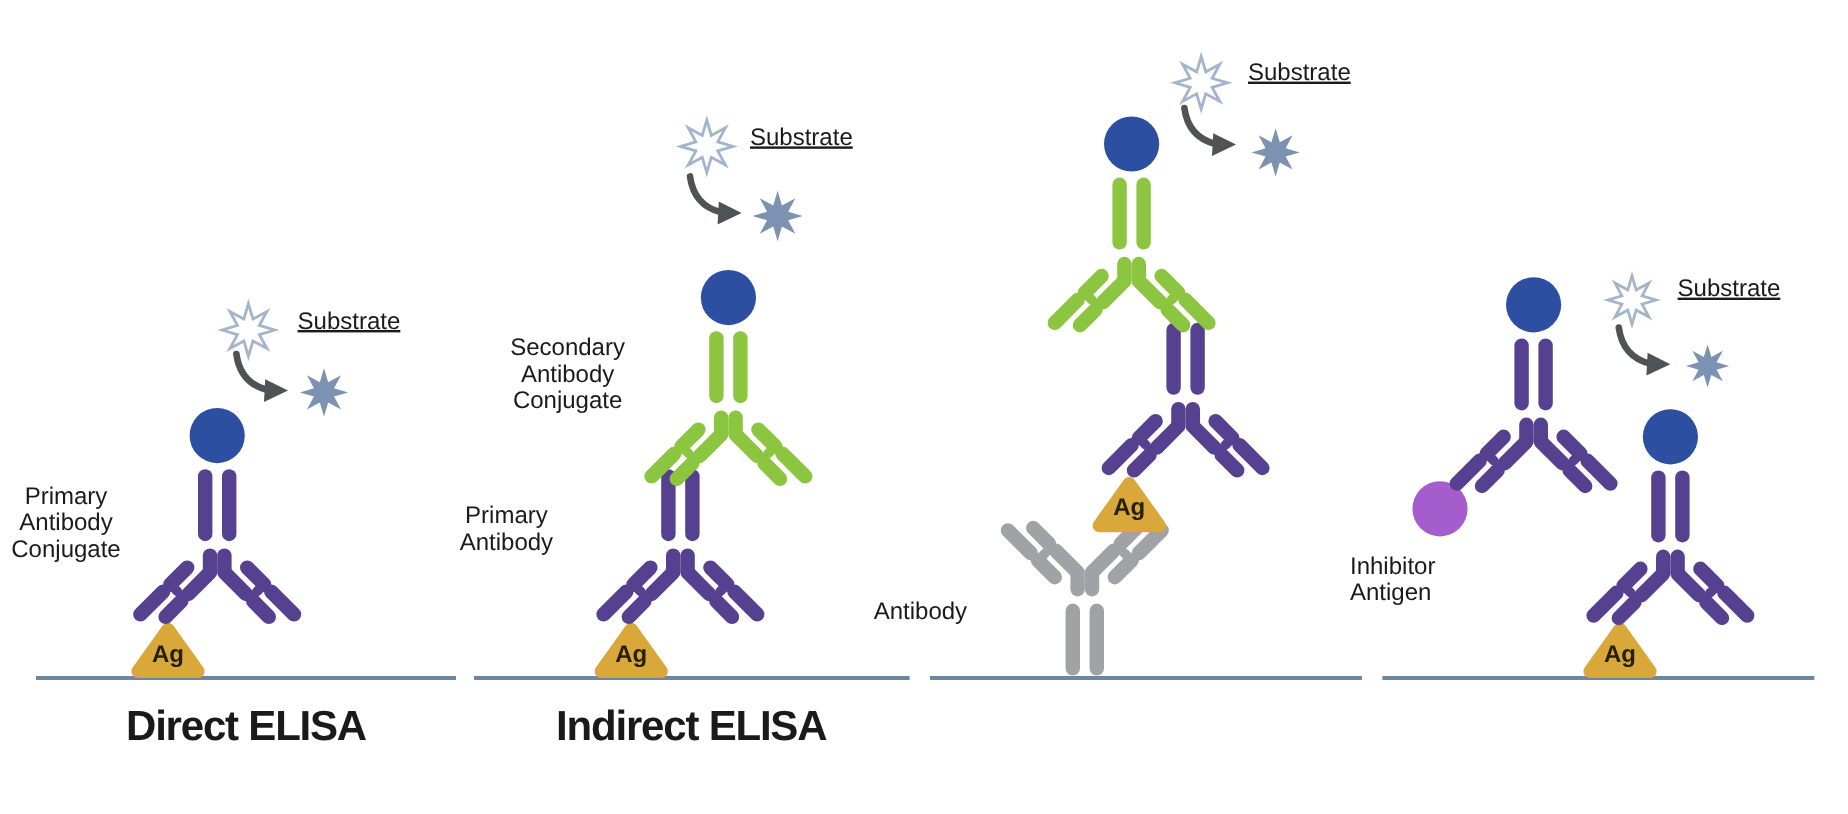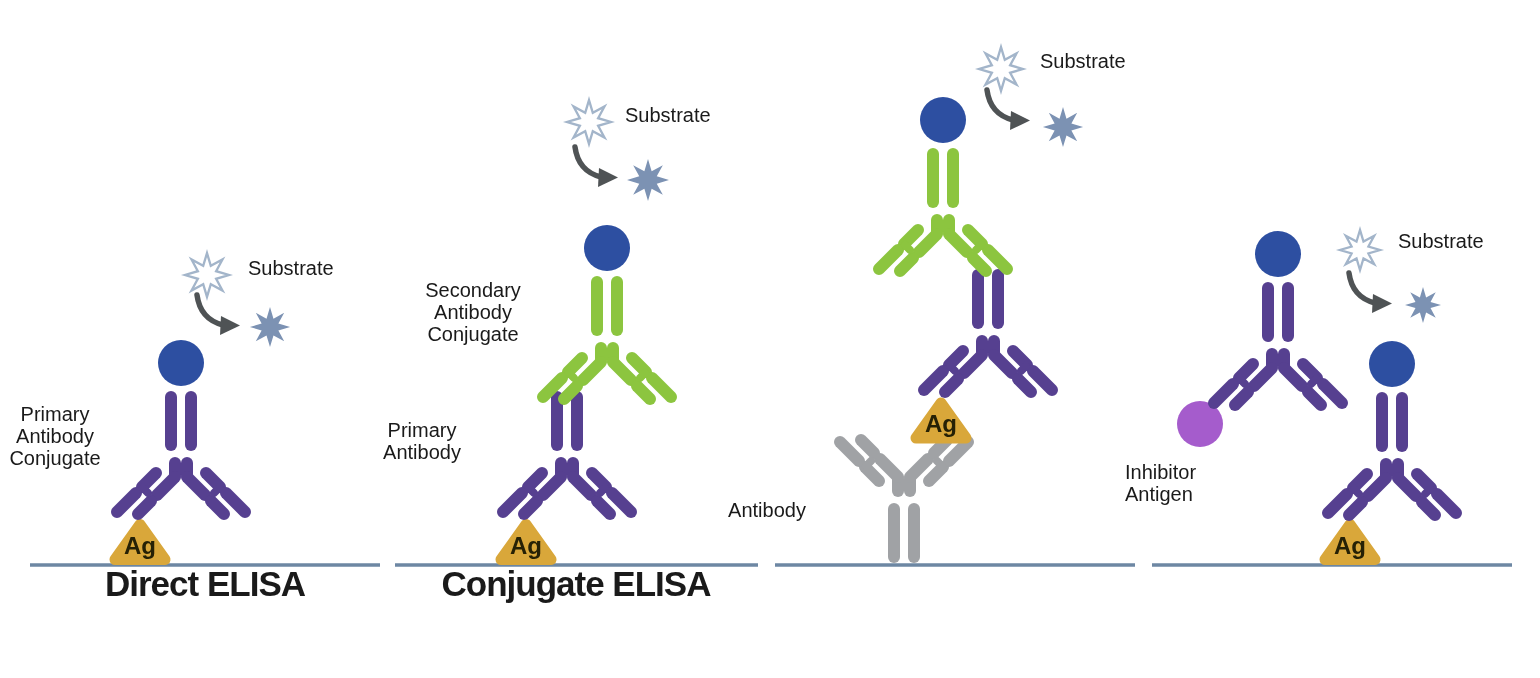--- a/index.html
+++ b/index.html
@@ -9,29 +9,29 @@
   }
   .scene{position:absolute;left:0;top:0;}
   .c-purple{color:var(--purple);}
   .c-green{color:var(--green);}
   .c-gray{color:var(--gray);}
   .txt{position:absolute;color:var(--text);font-size:20px;line-height:22px;}
   .txt .ln{display:block;}
   .right{text-align:center;}
   .center{text-align:left;}
   .title{
-    position:absolute;top:564px;transform:translateX(-50%);
+    position:absolute;top:586px;transform:translateX(-50%);
     font-size:35px;font-weight:700;letter-spacing:-1px;color:var(--text);
     white-space:nowrap;
   }
   .ag-label{
     position:absolute;transform:translate(-50%,-50%);
-    font-size:24px;font-weight:700;color:var(--ag_text);
+    font-size:20px;font-weight:700;color:var(--ag_text);
   }
-  .substrate{position:absolute;white-space:nowrap;}
+  .substrate{position:absolute;white-space:nowrap;text-decoration:underline;}
 </style>
 </head>
 <body>
 
 <div class="canvas">
 
   <svg class="scene" width="1540" height="678" viewBox="0 0 1540 678">
     <defs>
 
       <g id="ab" fill="none" stroke="currentColor" stroke-width="12" stroke-linecap="round">
@@ -126,21 +126,21 @@
   <div class="txt right" style="right:967px;top:279px;width:200px">
     <span class="ln">Secondary</span>
     <span class="ln">Antibody</span>
     <span class="ln">Conjugate</span>
   </div>
   <div class="txt right" style="right:1018px;top:419px;width:200px">
     <span class="ln">Primary</span>
     <span class="ln">Antibody</span>
   </div>
   <div class="ag-label" style="left:526px;top:546px">Ag</div>
-  <div class="title" style="left:576px">Conjugate ELISA</div>
+  <div class="title" style="left:576px">Indirect ELISA</div>
 
   <div class="txt substrate" style="left:1040px;top:50px">Substrate</div>
   <div class="txt right" style="right:673px;top:499px;width:200px">
     <span class="ln">Antibody</span>
   </div>
   <div class="ag-label" style="left:941px;top:424px">Ag</div>
 
   <div class="txt substrate" style="left:1398px;top:230px">Substrate</div>
   <div class="txt center" style="left:1125px;top:461px;width:160px">
     <span class="ln">Inhibitor</span>

